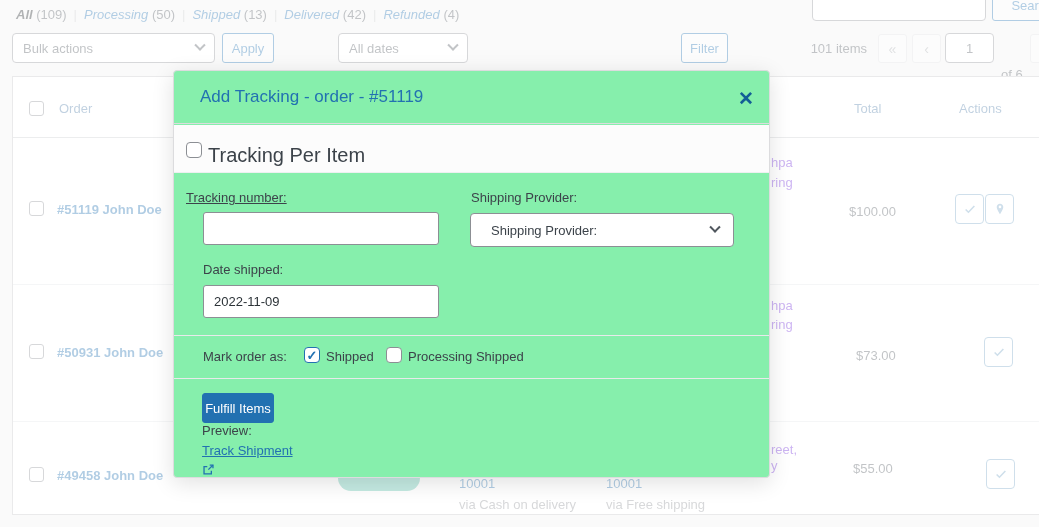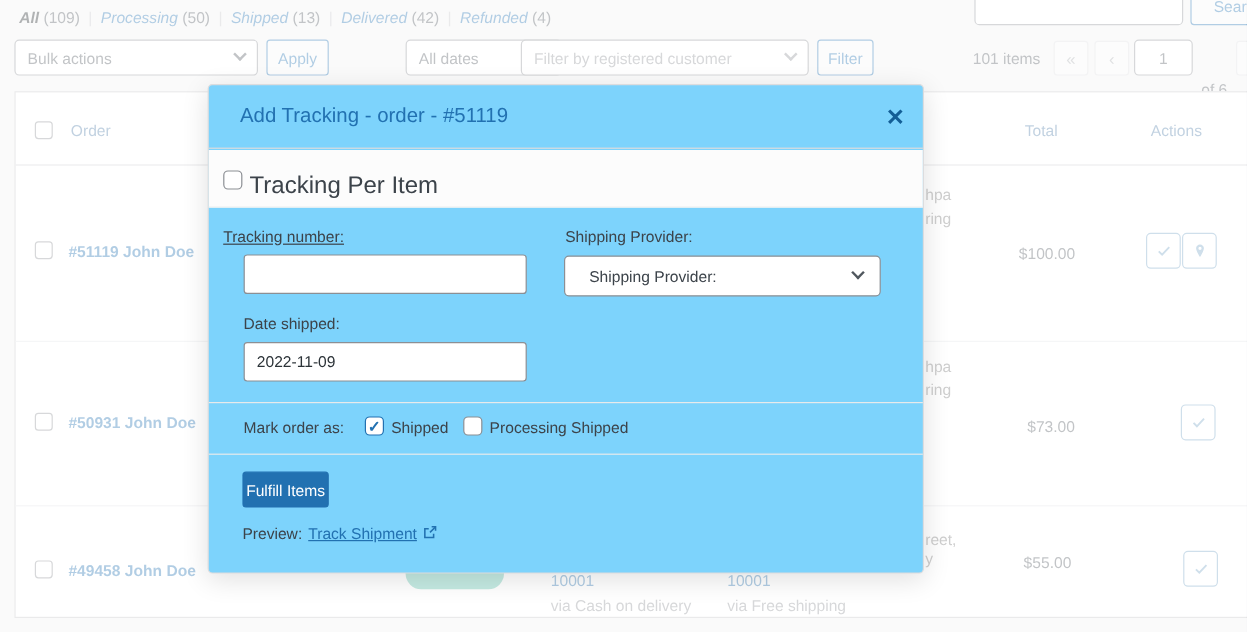--- a/index.html
+++ b/index.html
@@ -37,54 +37,54 @@
   .txtinput { background:#fff; border:1px solid #8c8f94; border-radius:4px; font-family:inherit;
               font-size:13px; color:#2c3338; padding:0 8px; outline:none; }
   .graytxt { color:#50575e; }
 
   .tablecard { left:12px; top:76px; width:1070px; height:439px; background:#fff;
                border:1px solid #c3c4c7; }
   .cb { width:15px; height:15px; background:#fff; border:1px solid #8c8f94; border-radius:3px; }
   .colhead { color:#4f7da8; font-weight:400; }
   .rowline { left:0; width:1070px; height:1px; background:#e2e4e7; }
   .orderlink { color:#2271b1; font-weight:600; text-decoration:none; cursor:pointer; white-space:nowrap; }
-  .frag { color:#737373; white-space:nowrap; }
+  .frag { color:#6d28d9; white-space:nowrap; }
   .total { color:#50575e; }
   .viatxt { color:#8c8f94; white-space:nowrap; }
   .tracklink { color:#2271b1; cursor:pointer; }
   .actbtn { width:29px; height:30px; background:#fff; border:1px solid #75a3c5; border-radius:4px;
             display:flex; align-items:center; justify-content:center; cursor:pointer; }
   .badge { background:#58c2ab; border-radius:13px; }
 
   
   #backdrop { left:0; top:0; width:1039px; height:527px; background:rgba(255,255,255,0.65); z-index:10; }
 
   
-  #modal { left:173px; top:70px; width:597px; height:408px; background:#7dd3fc;
+  #modal { left:173px; top:70px; width:597px; height:408px; background:#86efac;
            border:1px solid #dcdcde; border-radius:4px; z-index:20;
            box-shadow:0 5px 22px rgba(0,0,0,0.12); }
   .mhead { left:0; top:0; width:100%; height:53px; border-bottom:1px solid #dcdcde; }
   .mtitle { left:26px; top:16px; font-size:17px; color:#2271b1; }
   .mclose { left:557px; top:12px; width:30px; height:30px; display:flex; align-items:center;
             justify-content:center; font-size:19px; font-weight:bold; color:#135e96; cursor:pointer; }
   .peritem { left:0; top:54px; width:100%; height:48px; background:#fcfcfc; border-bottom:1px solid #eef0f1; }
   .mcb { width:16px; height:16px; background:#fff; border:1px solid #8c8f94; border-radius:4px; cursor:pointer; }
   .mcb.checked { border-color:#2271b1; color:#2271b1; font-size:13px; font-weight:bold;
                  display:flex; align-items:center; justify-content:center; }
   .mlabel { color:#3c434a; }
   .minput { background:#fff; border:1px solid #8c8f94; border-radius:3px; font-family:inherit;
             font-size:13px; color:#2c3338; padding:0 10px; outline:none; }
   .mselect { background:#fff; border:1px solid #8c8f94; border-radius:4px; color:#3c434a;
              display:flex; align-items:center; justify-content:space-between;
              padding:0 14px 0 20px; cursor:pointer; }
   .hr { left:0; width:100%; height:1px; background:#e8eaeb; }
   .primarybtn { background:#2271b1; border:1px solid #2271b1; color:#fff; border-radius:3px;
                 font-size:13px; font-weight:500; display:flex; align-items:center; justify-content:center;
                 cursor:pointer; font-family:inherit; }
-  .previewrow { left:28px; top:366px; display:flex; gap:5px; }
+  .previewrow { left:28px; top:352px; display:flex; gap:5px;flex-direction:column; }
   .plink { color:#2271b1; text-decoration:underline; cursor:pointer; }
 </style>
 </head>
 <body>
 
 <div id="screen">
 
   <div class="abs subsubsub">
     <span><span class="flink current">All</span> <span class="fcount">(109)</span></span>
     <span class="sep">|</span>
@@ -102,24 +102,20 @@
 
   <div class="abs wpselect" style="left:12px; top:33px; width:203px; height:30px;">
     <span>Bulk actions</span>
     <span class="chev"></span>
   </div>
   <div class="abs btn2" style="left:222px; top:33px; width:52px; height:30px;">Apply</div>
 
   <div class="abs wpselect" style="left:290px; top:33px; width:130px; height:30px;margin-left:48px;">
     <span>All dates</span>
     <span class="chev"></span>
-  </div>
-  <div class="abs wpselect" style="left:434px; top:33px; width:240px; height:30px;">
-    <span class="ph">Filter by registered customer</span>
-    <span class="chev light"></span>
   </div>
   <div class="abs btn2" style="left:681px; top:33px; width:47px; height:30px;">Filter</div>
 
   <span class="abs graytxt" style="left:800px; top:41px; width:67px; text-align:right;">101 items</span>
   <div class="abs pgbtn" style="left:878px; top:34px; width:29px; height:29px;">«</div>
   <div class="abs pgbtn" style="left:912px; top:34px; width:29px; height:29px;">‹</div>
   <input class="abs txtinput" style="left: 945px; top: 33px; width: 49px; height: 30px; text-align: center; color: rgb(80, 87, 94);" value="1">
   <span class="abs graytxt" style="left:1001px; top:41px;margin-top:26px;">of 6</span>
   <div class="abs pgbtn" style="left:1030px; top:34px; width:28px; height:29px;">›</div>
 

